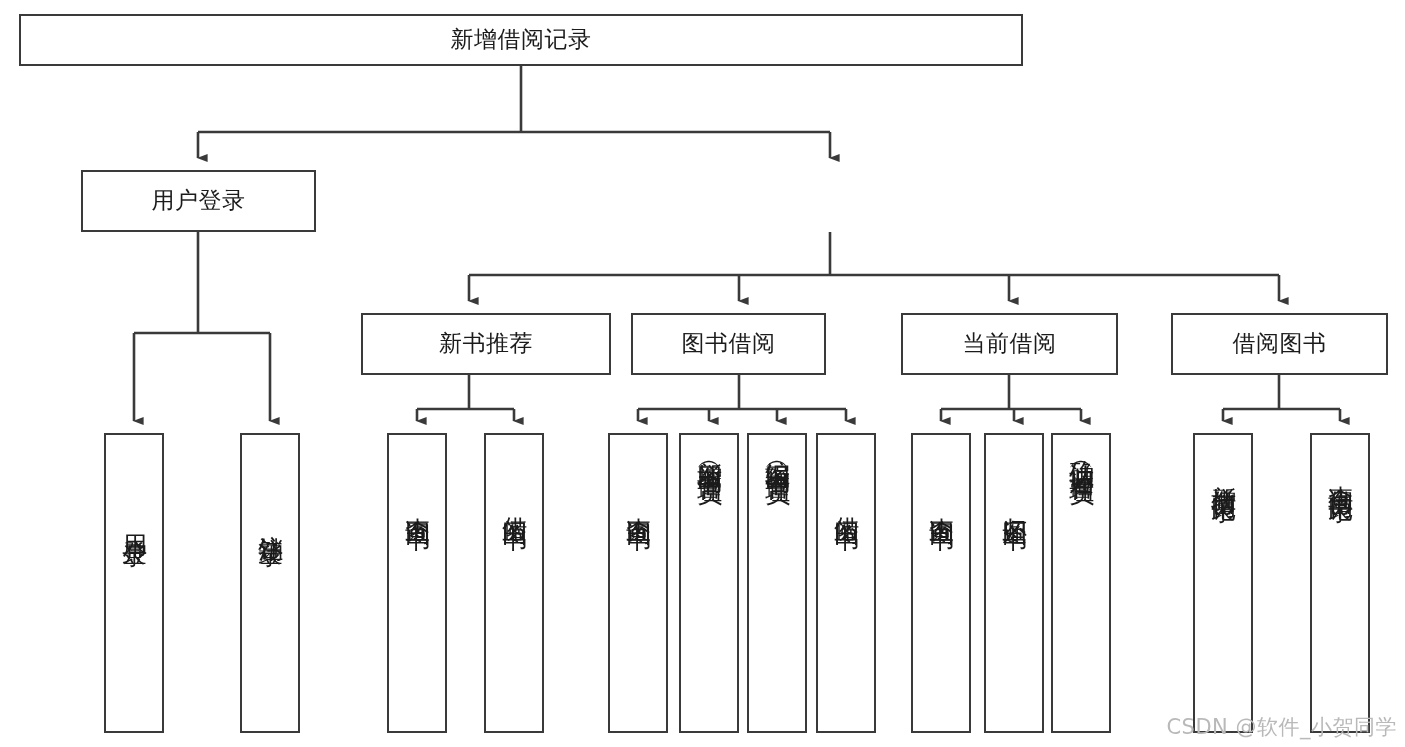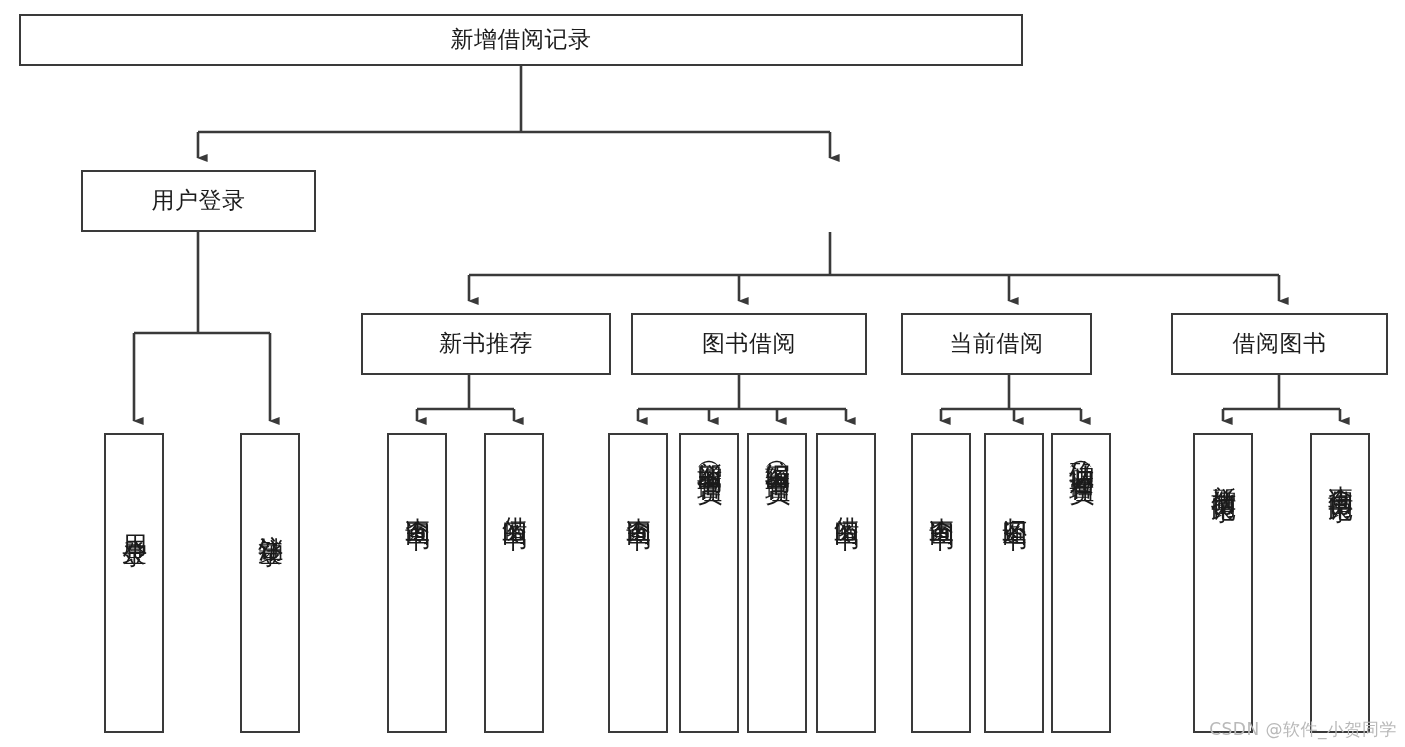--- a/index.html
+++ b/index.html
@@ -61,21 +61,21 @@
     letter-spacing: 3px;
     max-height: 282px;
   }
   .node.leaf.tall .label {
     max-height: 290px;
   }
   #watermark {
     position: absolute;
     right: 8px;
     bottom: 6px;
-    font-size: 17px;
+    font-size: 21px;
     color: #b9b9b9;
     letter-spacing: 0.5px;
     white-space: nowrap;
   }
 </style>
 </head>
 <body>
 
 <div id="diagram-root">
 
@@ -133,24 +133,24 @@
     <span class="label">新增借阅记录</span>
   </div>
 
   <div class="node horiz" style="left:81px; top:170px; width:235px; height:62px;">
     <span class="label">用户登录</span>
   </div>
 
   <div class="node horiz" style="left:361px; top:313px; width:250px; height:62px;">
     <span class="label">新书推荐</span>
   </div>
-  <div class="node horiz" style="left:631px; top:313px; width:236px; height:62px;">
+  <div class="node horiz" style="left:631px; top:313px; width:195px; height:62px;">
     <span class="label">图书借阅</span>
   </div>
-  <div class="node horiz" style="left:901px; top:313px; width:191px; height:62px;">
+  <div class="node horiz" style="left:901px; top:313px; width:217px; height:62px;">
     <span class="label">当前借阅</span>
   </div>
   <div class="node horiz" style="left:1171px; top:313px; width:217px; height:62px;">
     <span class="label">借阅图书</span>
   </div>
 
   <div class="node leaf" style="left:104px; top:433px; width:60px; height:300px; padding-top:80px;">
     <span class="label">用户登录</span>
   </div>
   <div class="node leaf" style="left:240px; top:433px; width:60px; height:300px; padding-top:80px;">

